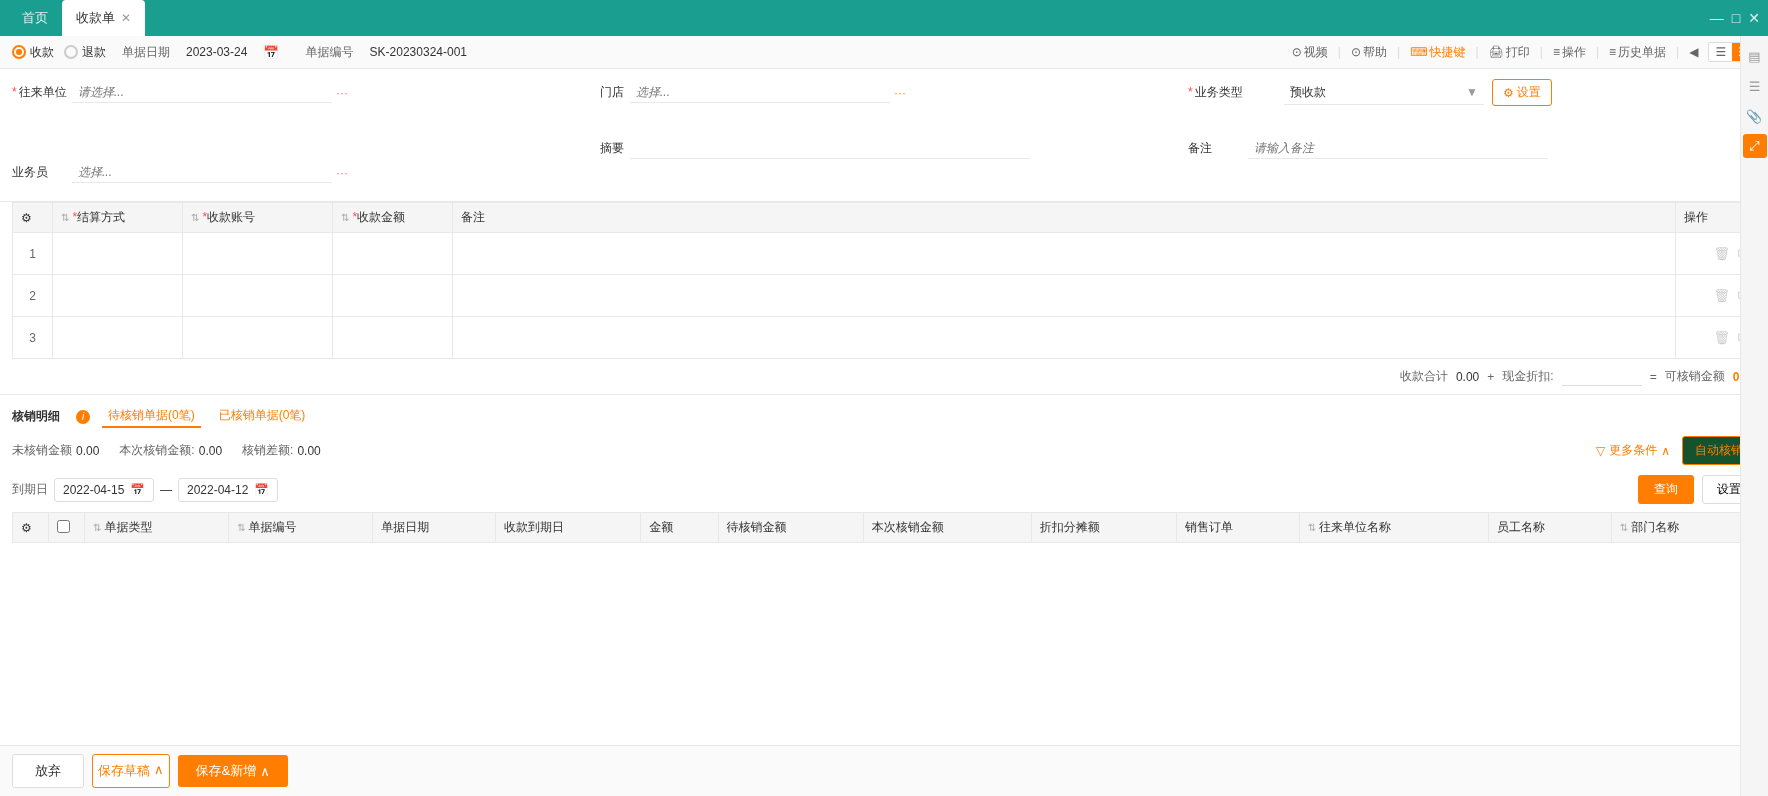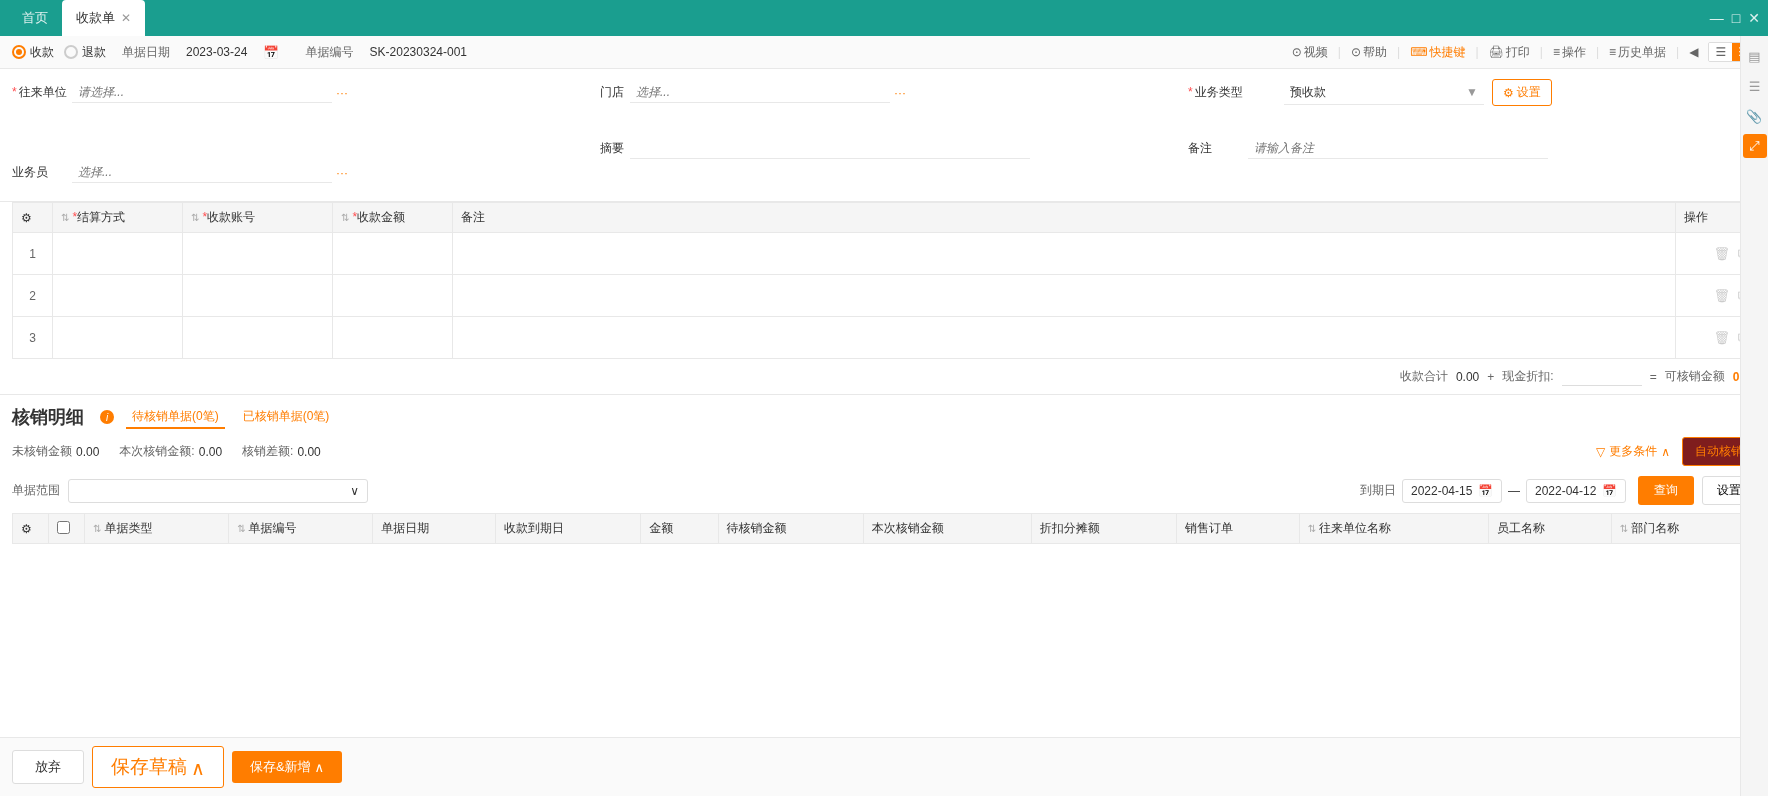--- a/index.html
+++ b/index.html
@@ -245,21 +245,21 @@
       background: #fff;
       flex: 1;
     }
     .verify-header {
       display: flex;
       align-items: center;
       gap: 12px;
       margin-bottom: 8px;
     }
     .verify-title {
-      font-size: 18px;
+      font-size: 12px;
       font-weight: 600;
       color: #333;
     }
     .verify-tab {
       color: #ff7d00;
       cursor: pointer;
       font-size: 12px;
       padding: 2px 6px;
       border-bottom: 2px solid transparent;
     }
@@ -351,21 +351,21 @@
     }
     .more-conditions {
       color: #ff7d00;
       cursor: pointer;
       font-size: 12px;
       display: flex;
       align-items: center;
       gap: 3px;
     }
     .auto-verify-btn {
-      background: #7f1d1d;
+      background: #14532d;
       border: 1px solid #ff7d00;
       color: #ff7d00;
       padding: 5px 12px;
       border-radius: 3px;
       cursor: pointer;
       font-size: 12px;
       font-family: Liberation Serif, serif;
     }
 
     
@@ -414,26 +414,26 @@
       color: #333;
       padding: 7px 22px;
       border-radius: 3px;
       cursor: pointer;
       font-size: 13px;
     }
     .btn-save-draft {
       border: 1px solid #ff7d00;
       background: #fff;
       color: #ff7d00;
-      padding: 7px 18px;
-      border-radius: 3px;
-      cursor: pointer;
-      font-size: 19px;
-      display: flex;
-      align-items: flex-end;
+      padding: 7px 5px;
+      border-radius: 3px;
+      cursor: pointer;
+      font-size: 13px;
+      display: flex;
+      align-items: flex-start;
       gap: 4px;
     }
     .btn-save-new {
       background: #ff7d00;
       color: #fff;
       border: none;
       padding: 7px 18px;
       border-radius: 3px;
       cursor: pointer;
       font-size: 13px;
@@ -659,27 +659,20 @@
         <span class="more-conditions">
           <span>▽</span>
           <span>更多条件</span>
           <span>∧</span>
         </span>
         <button class="auto-verify-btn">自动核销</button>
       </div>
     </div>
 
     <div class="filter-row">
-      <div class="filter-group">
-        <span class="filter-label">单据范围</span>
-        <div class="filter-select" style="flex:1; max-width:300px;">
-          <span></span>
-          <span>∨</span>
-        </div>
-      </div>
       <div class="date-range">
         <span class="filter-label">到期日</span>
         <div class="date-input">
           <span>2022-04-15</span>
           <span>📅</span>
         </div>
         <span>—</span>
         <div class="date-input">
           <span>2022-04-12</span>
           <span>📅</span>

